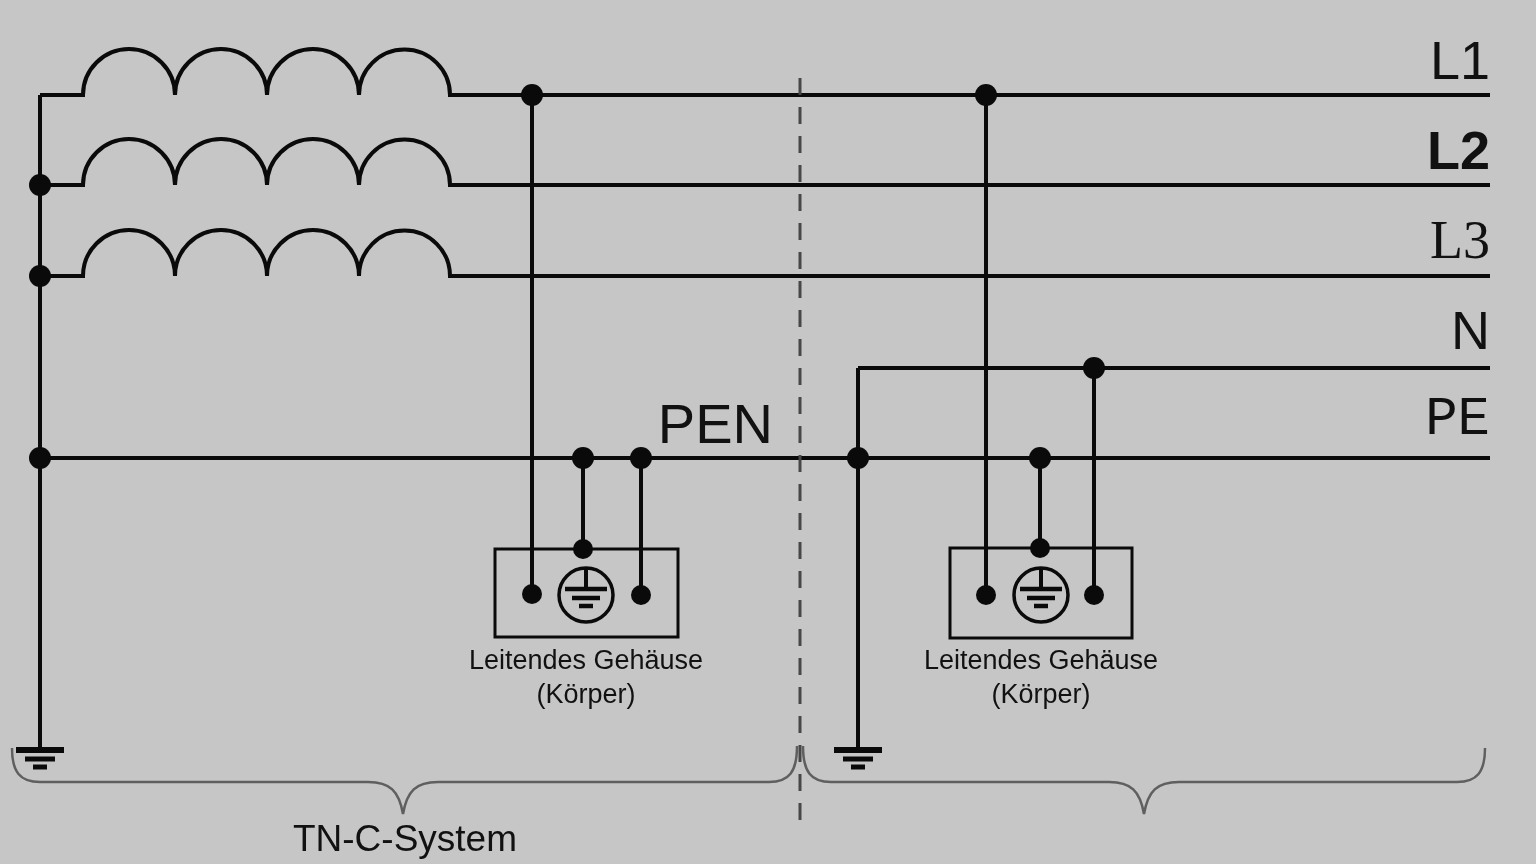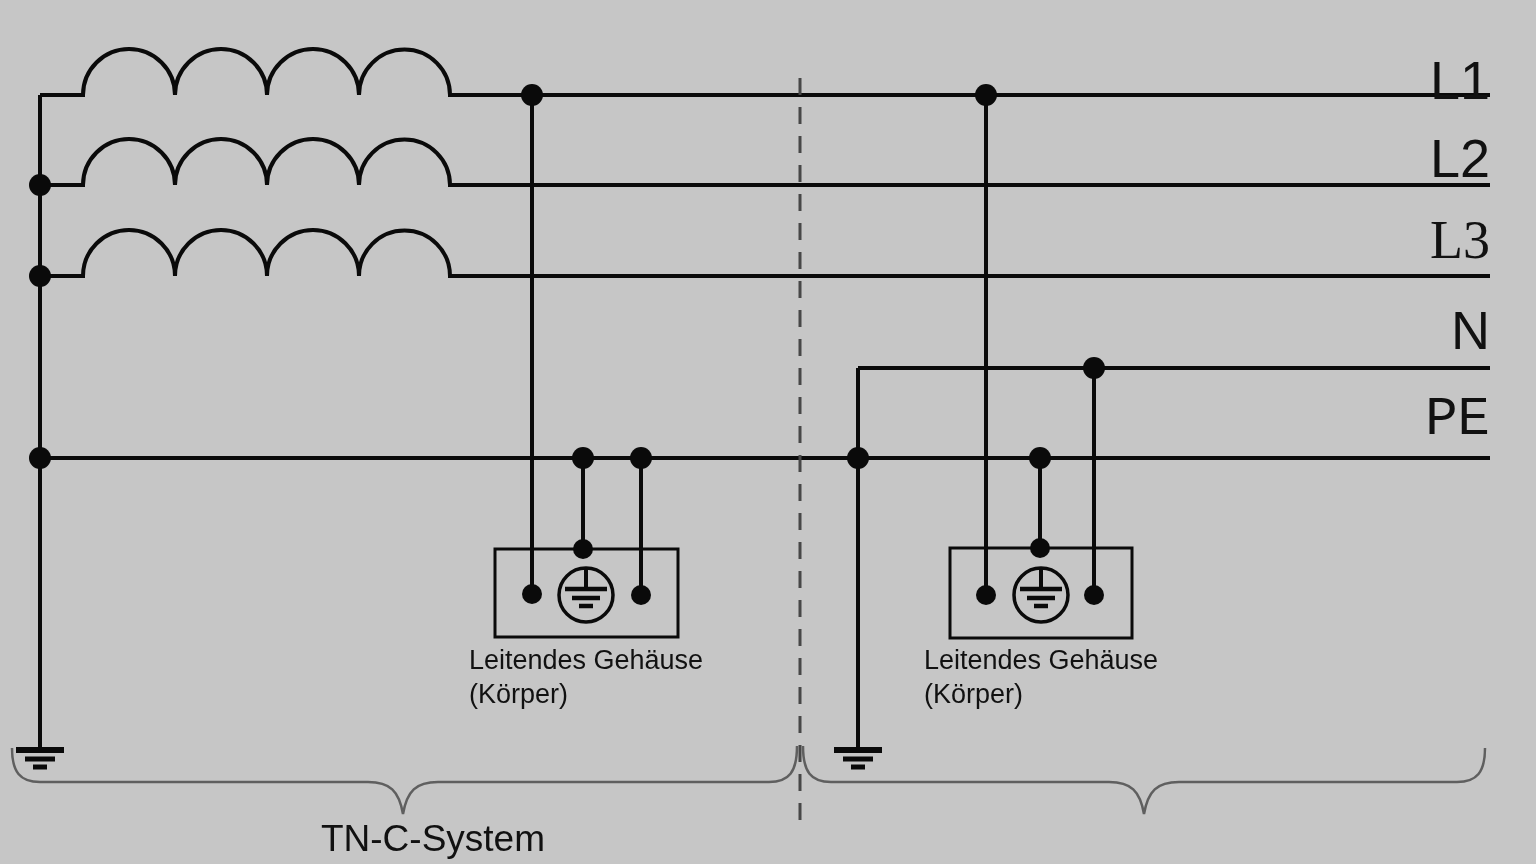--- a/index.html
+++ b/index.html
@@ -16,34 +16,34 @@
     background:var(--background);overflow:hidden;
   }
   .stage svg{position:absolute;left:0;top:0;}
   .txt{position:absolute;color:var(--text);line-height:1;white-space:nowrap;}
   .title{
     top:13px;left:768px;transform:translateX(-50%);
     font-size:58px;letter-spacing:-1px;
     padding:0 3px 3px 3px;border-bottom:4px solid var(--line);
   }
   .cond-label{right:46px;text-align:right;font-size:54px;}
-  .lbl-l1{top:33px;margin-top:20px;}
-  .lbl-l2{top:131px;}
+  .lbl-l1{top:33px;}
+  .lbl-l2{top:123px;font-weight:bold;}
   .lbl-l3{top:213px;font-family:Liberation Serif, serif;}
   .lbl-n{top:303px;}
   .lbl-pe{top:393px;font-family:Liberation Mono, monospace;}
   .lbl-pen{left:618px;width:155px;text-align:right;top:396px;font-size:56px;}
   .caption{
     top:643px;transform:translateX(-50%);
-    font-size:27px;line-height:34px;text-align:left;
+    font-size:27px;line-height:34px;text-align:center;
   }
   .cap-left{left:586px;}
   .cap-right{left:1041px;}
   .section-label{top:820px;transform:translateX(-50%);font-size:37px;}
-  .sec-left{left:405px;margin-left:28px;}
+  .sec-left{left:405px;}
   .sec-right{left:1148px;}
 </style>
 </head>
 <body>
 
 <div class="stage">
 
   <svg width="1536" height="864" viewBox="0 0 1536 864">
 
     <g stroke="var(--line)" stroke-width="4" fill="none">
@@ -116,20 +116,21 @@
     <path d="M 12 748 C 12 772 20 782 40 782 L 368 782 C 390 782 399 791 403 814 C 407 791 416 782 438 782 L 769 782 C 789 782 797 772 797 746" stroke="var(--brace)" stroke-width="2.5" fill="none"></path>
     <path d="M 803 746 C 803 772 811 782 831 782 L 1109 782 C 1131 782 1140 791 1144 814 C 1148 791 1157 782 1179 782 L 1457 782 C 1477 782 1485 772 1485 748" stroke="var(--brace)" stroke-width="2.5" fill="none"></path>
   </svg>
 
 
   <div class="txt cond-label lbl-l1">L1</div>
   <div class="txt cond-label lbl-l2">L2</div>
   <div class="txt cond-label lbl-l3">L3</div>
   <div class="txt cond-label lbl-n">N</div>
   <div class="txt cond-label lbl-pe">PE</div>
+  <div class="txt lbl-pen">PEN</div>
 
   <div class="txt caption cap-left">
     <div>Leitendes Gehäuse</div>
     <div>(Körper)</div>
   </div>
   <div class="txt caption cap-right">
     <div>Leitendes Gehäuse</div>
     <div>(Körper)</div>
   </div>
 

